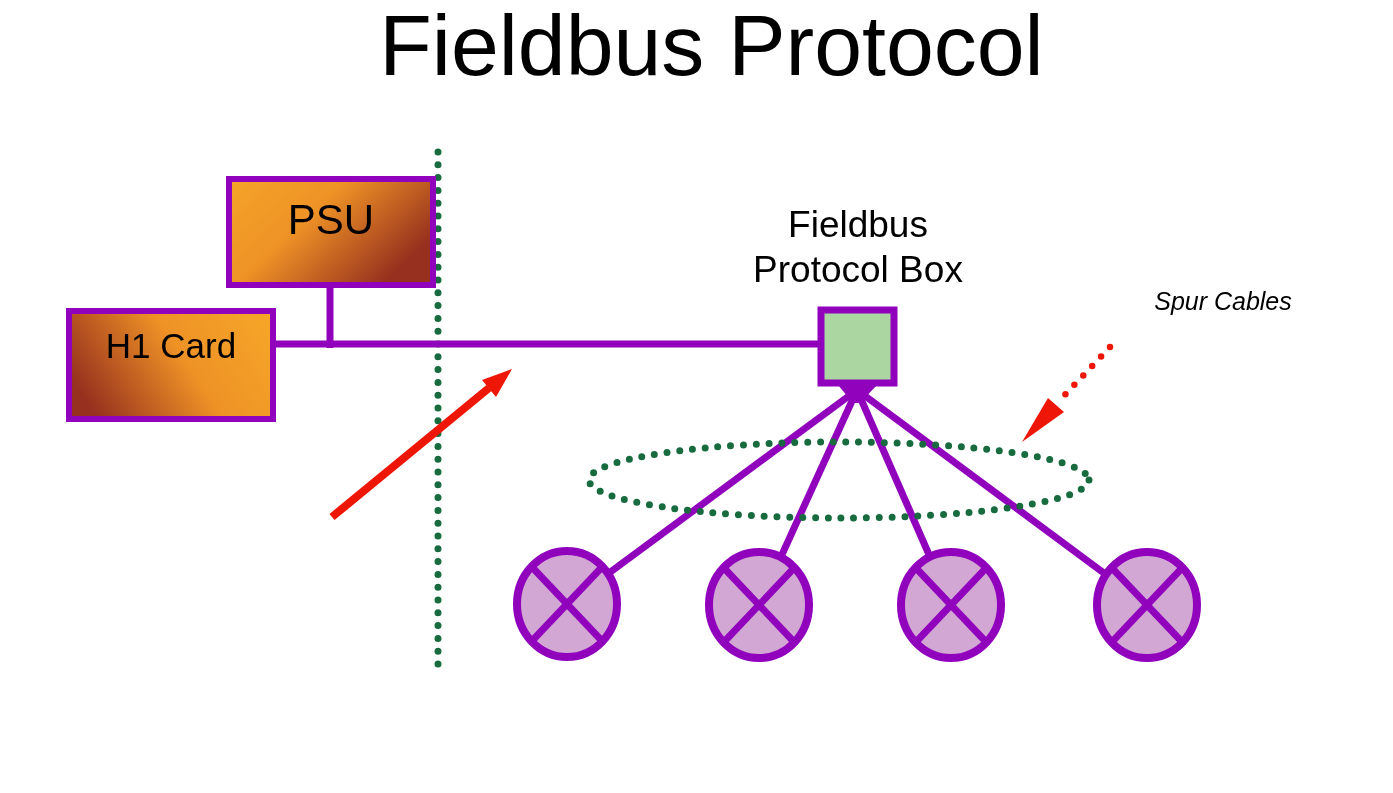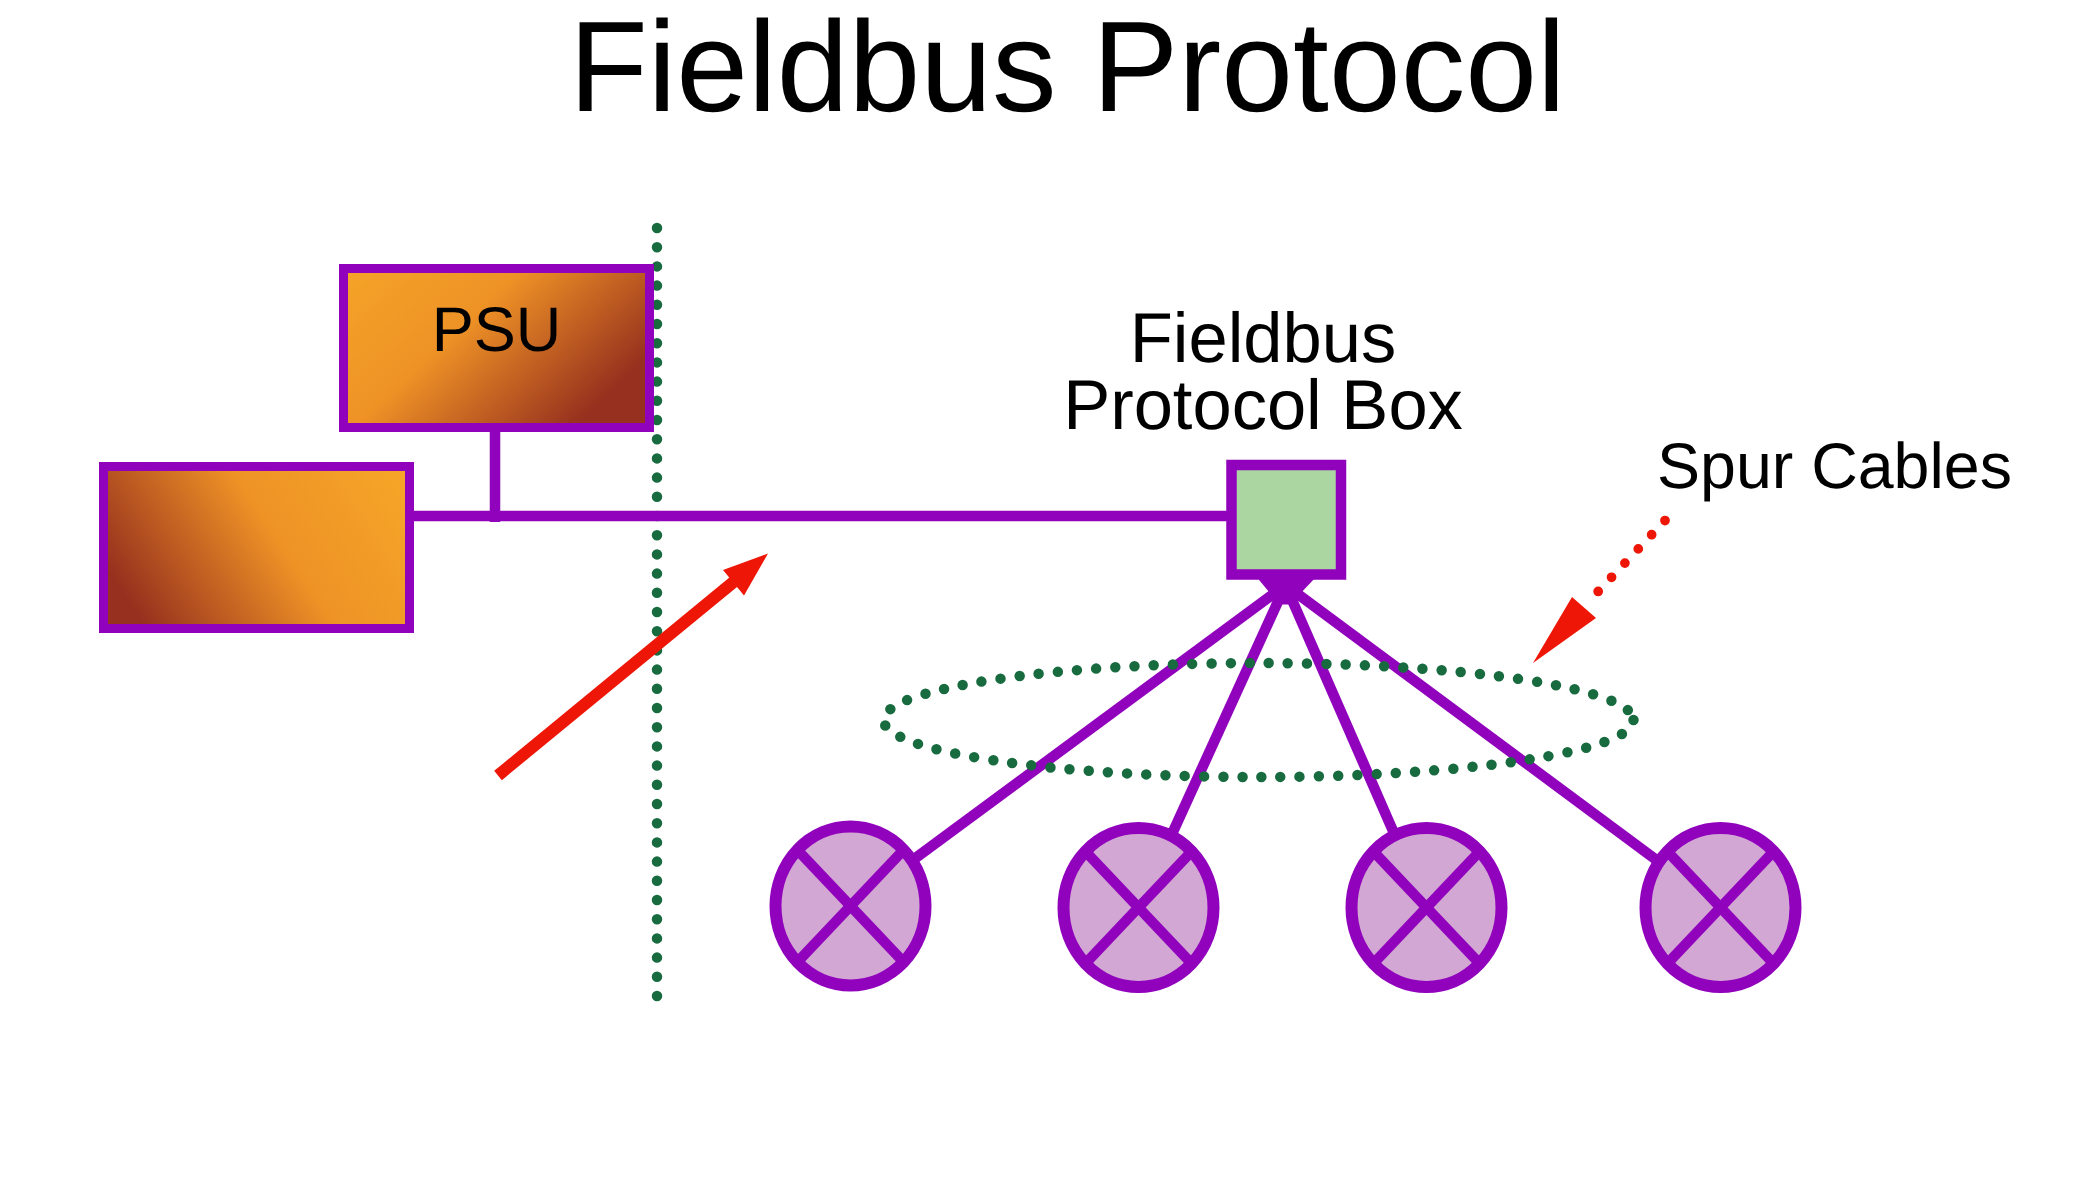--- a/index.html
+++ b/index.html
@@ -35,22 +35,22 @@
     white-space: nowrap;
   }
   .title {
     left: 0; top: 42; width: 1393px;
     font-size: 86px;
     line-height: 1.05;
     padding-left: 30px;
   }
   .psu-label   { left: 229px; top: 196px; width: 204px; font-size: 42px; }
   .h1-label    { left: 69px;  top: 326px; width: 204px; font-size: 35px; }
-  .junction-label { left: 702px; top: 202px; width: 280px; font-size: 47px; line-height: 45px; }
-  .spur-label  { left: 1093px; top: 287px; width: 260px; font-size: 43px; }
+  .junction-label { left: 718px; top: 202px; width: 280px; font-size: 37px; line-height: 45px; }
+  .spur-label  { left: 1093px; top: 287px; width: 260px; font-size: 25px; font-style: italic; }
 
   .purple-stroke { stroke: var(--c-purple); }
   .purple-fill   { fill: var(--c-purple); }
   .w6 { stroke-width: 6px; }
   .w7 { stroke-width: 7px; }
   .w8 { stroke-width: 8px; }
   .device-body { fill: var(--c-device_fill); stroke: var(--c-purple); stroke-width: 8px; }
   .junction-body { fill: var(--c-junction_green); stroke: var(--c-purple); stroke-width: 7px; }
   .dotted-green {
     stroke: var(--c-dot_green);
@@ -137,19 +137,20 @@
     </g>
     <g>
       <ellipse cx="1147" cy="605" rx="50" ry="53" class="device-body"></ellipse>
       <line x1="1111" y1="567" x2="1183" y2="643" class="purple-stroke w7"></line>
       <line x1="1111" y1="643" x2="1183" y2="567" class="purple-stroke w7"></line>
     </g>
   </svg>
 
   <div class="label title">Fieldbus Protocol</div>
   <div class="label psu-label">PSU</div>
+  <div class="label h1-label">H1 Card</div>
   <div class="label junction-label">
     <div>Fieldbus</div>
     <div>Protocol Box</div>
   </div>
   <div class="label spur-label">Spur Cables</div>
 
 </div>
 
 </body></html>

